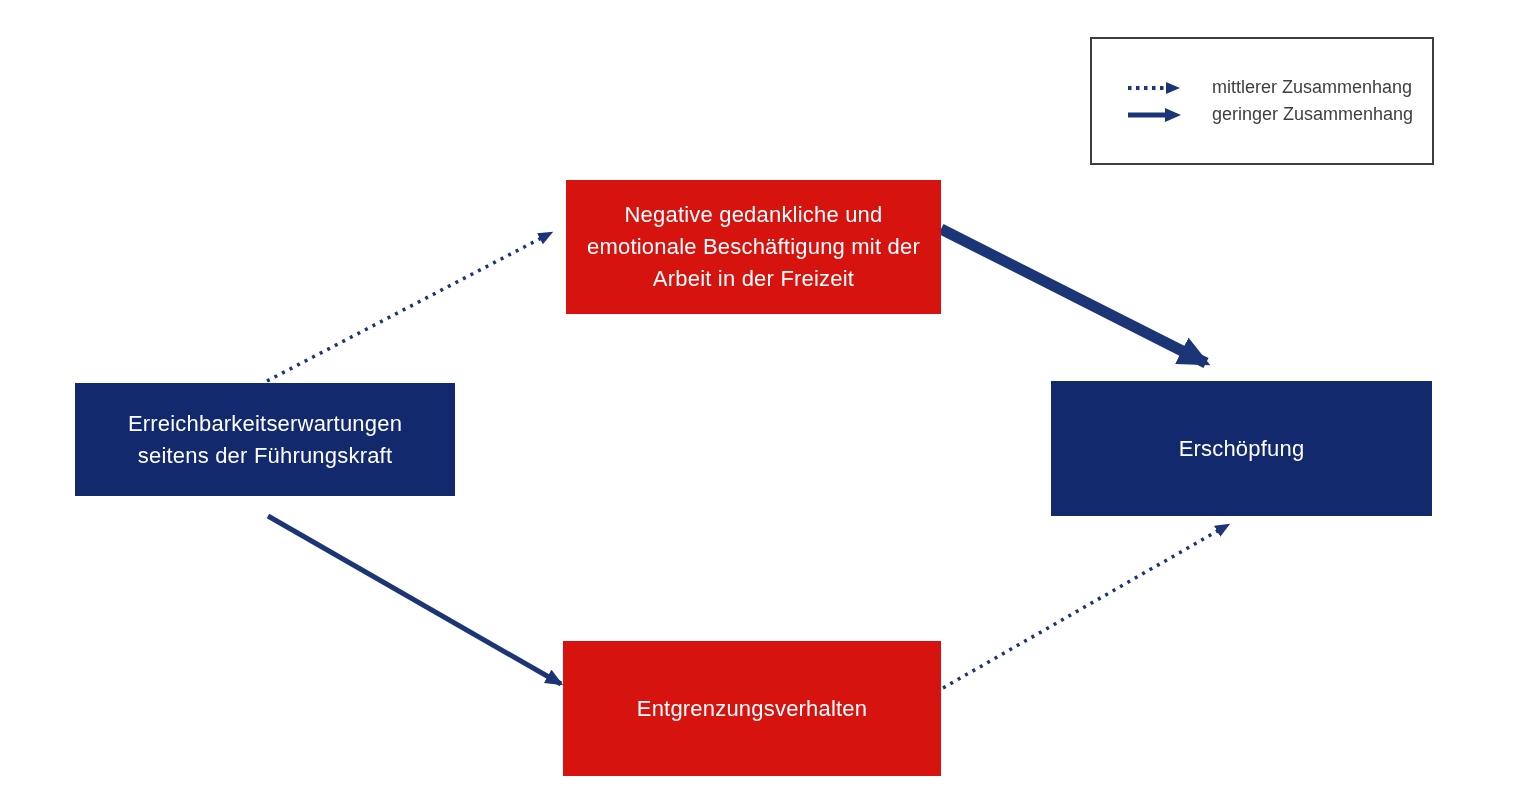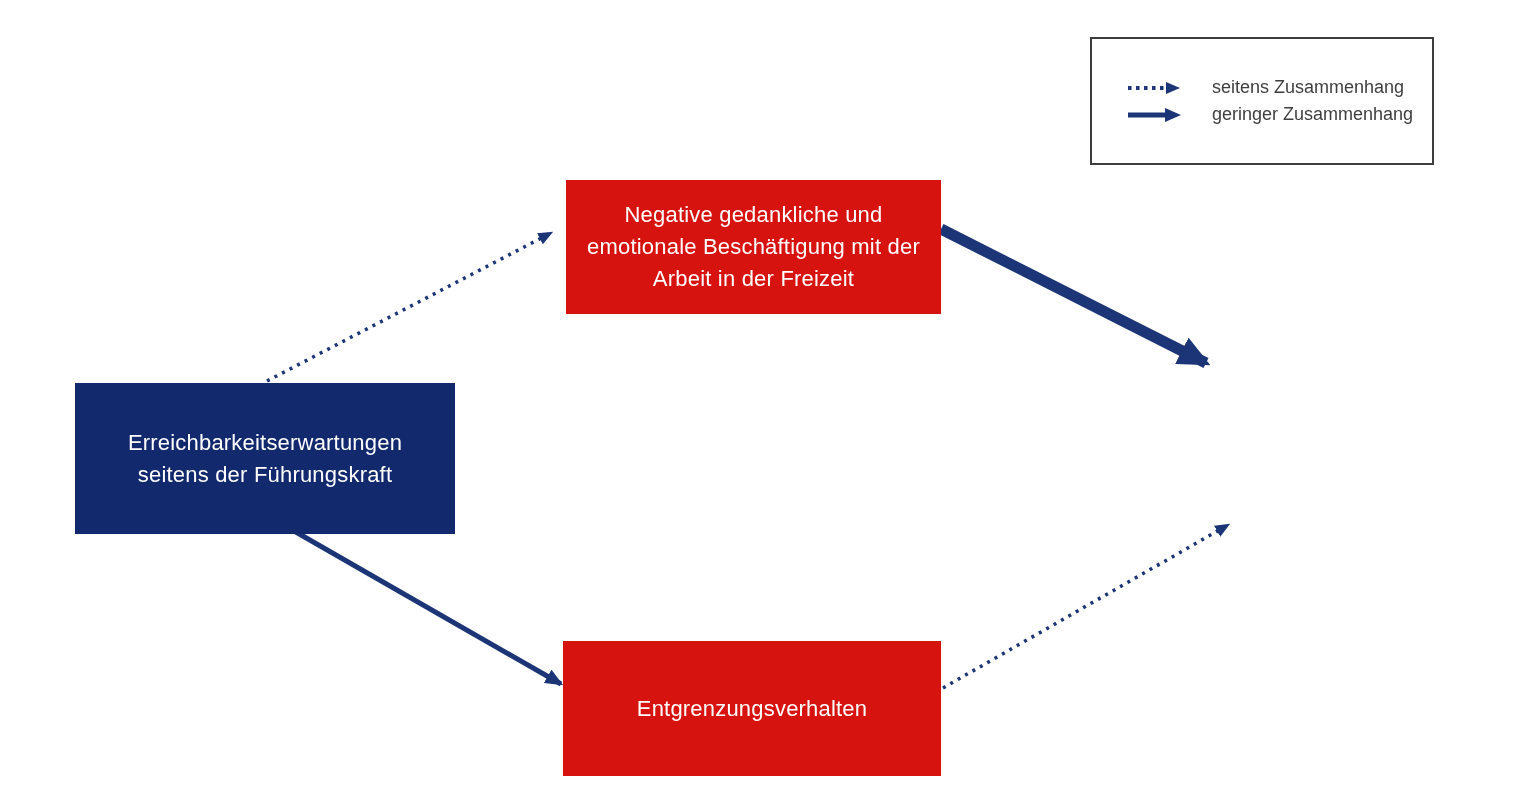--- a/index.html
+++ b/index.html
@@ -36,21 +36,21 @@
     display: flex; align-items: center; justify-content: center;
     text-align: center;
     color: #ffffff;
     font-size: 22px;
     line-height: 1.45;
     letter-spacing: 0.2px;
   }
   .node--navy { background: var(--navy); }
   .node--red { background: var(--red); margin-top: 17px; }
 
-  #node-antecedent { left: 75px;  top: 383px; width: 380px; height: 151px; padding: 0 20px; }
+  #node-antecedent { left: 75px;  top: 383px; width: 380px; height: 113px; padding: 0 20px; }
   #node-rumination { left: 566px; top: 163px; width: 375px; height: 134px; padding: 0 10px; }
   #node-boundary   { left: 563px; top: 624px; width: 378px; height: 135px; padding: 0 0; }
   #node-exhaustion { left: 1051px; top: 381px; width: 381px; height: 135px; padding: 0 16px; }
 
   .legend {
     position: absolute;
     left: 1090px; top: 37px;
     width: 344px; height: 128px;
     border: 2px solid var(--legend-border);
     background: #ffffff;
@@ -102,31 +102,34 @@
   </div>
 
   <div class="node node--red" id="node-rumination">
     <span>Negative gedankliche und emotionale Beschäftigung mit der Arbeit in der Freizeit</span>
   </div>
 
   <div class="node node--red" id="node-boundary">
     <span>Entgrenzungsverhalten</span>
   </div>
 
+  <div class="node node--navy" id="node-exhaustion">
+    <span>Erschöpfung</span>
+  </div>
 
   <div class="legend">
 
     <div class="legend-row">
       <span class="legend-icon">
         <svg width="58" height="20" viewBox="0 0 58 20" xmlns="http://www.w3.org/2000/svg">
           <line class="legend-line" x1="2" y1="10" x2="40" y2="10" stroke-width="4" stroke-dasharray="3.5 4.5"></line>
           <polygon class="legend-head" points="40,4 54,10 40,16"></polygon>
         </svg>
       </span>
-      <span class="legend-label">seitens Zusammenhang</span>
+      <span class="legend-label">mittlerer Zusammenhang</span>
     </div>
 
     <div class="legend-row">
       <span class="legend-icon">
         <svg width="58" height="20" viewBox="0 0 58 20" xmlns="http://www.w3.org/2000/svg">
           <line class="legend-line" x1="2" y1="10" x2="40" y2="10" stroke-width="5"></line>
           <polygon class="legend-head" points="39,3 55,10 39,17"></polygon>
         </svg>
       </span>
       <span class="legend-label">geringer Zusammenhang</span>

